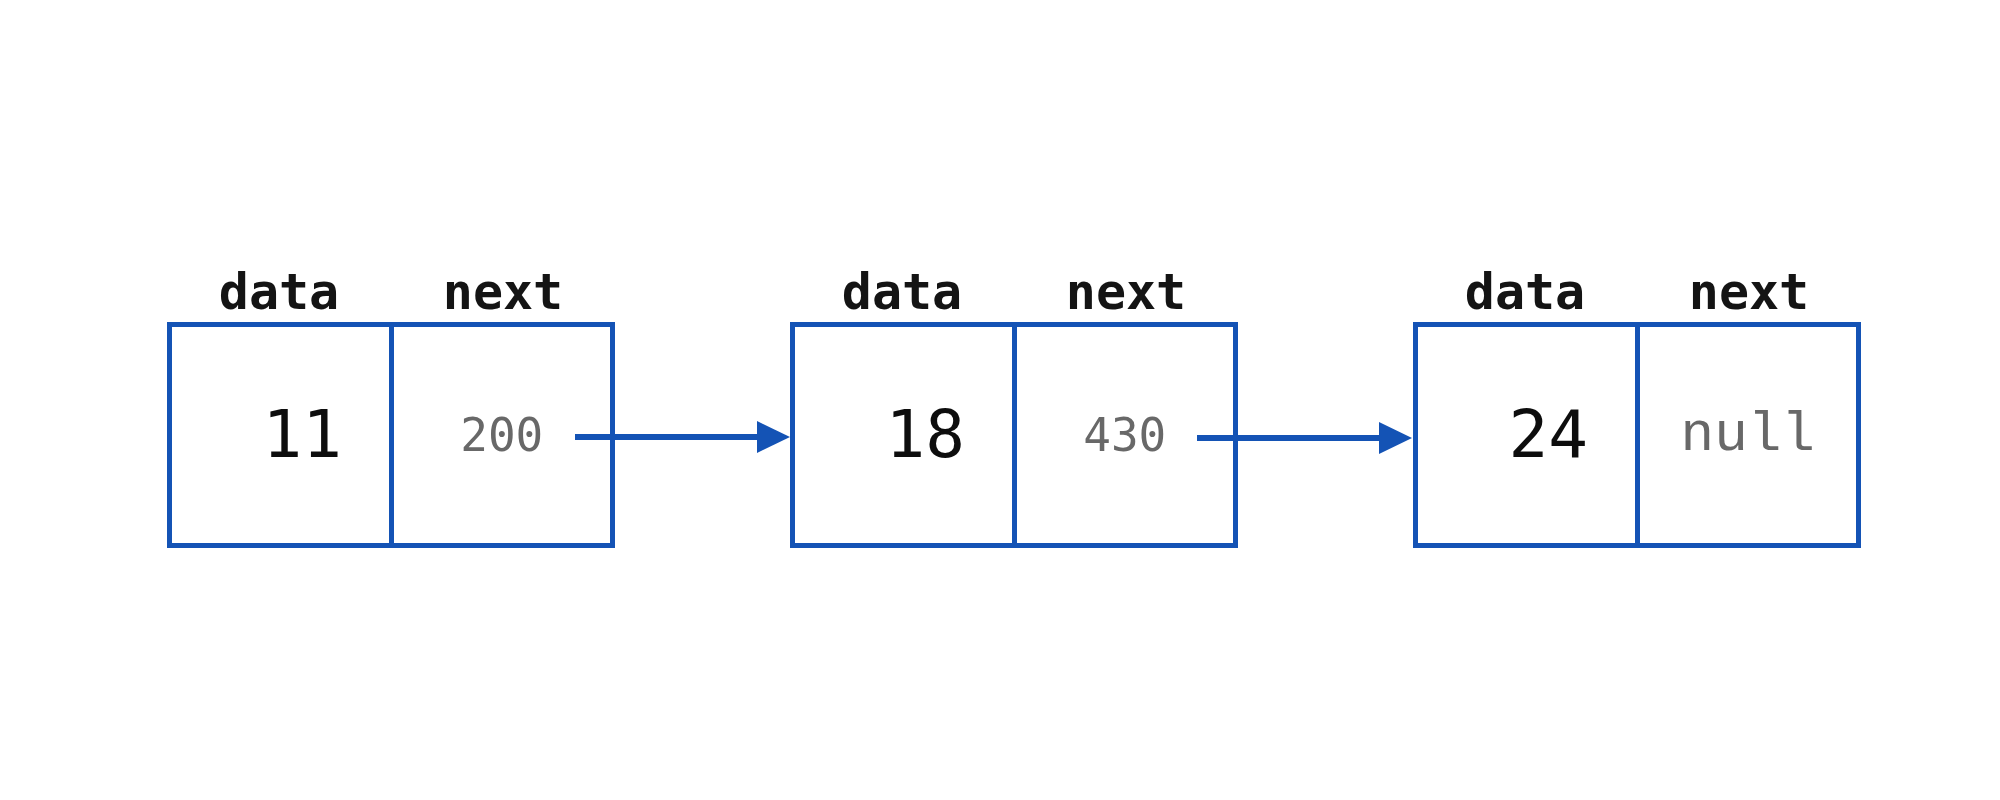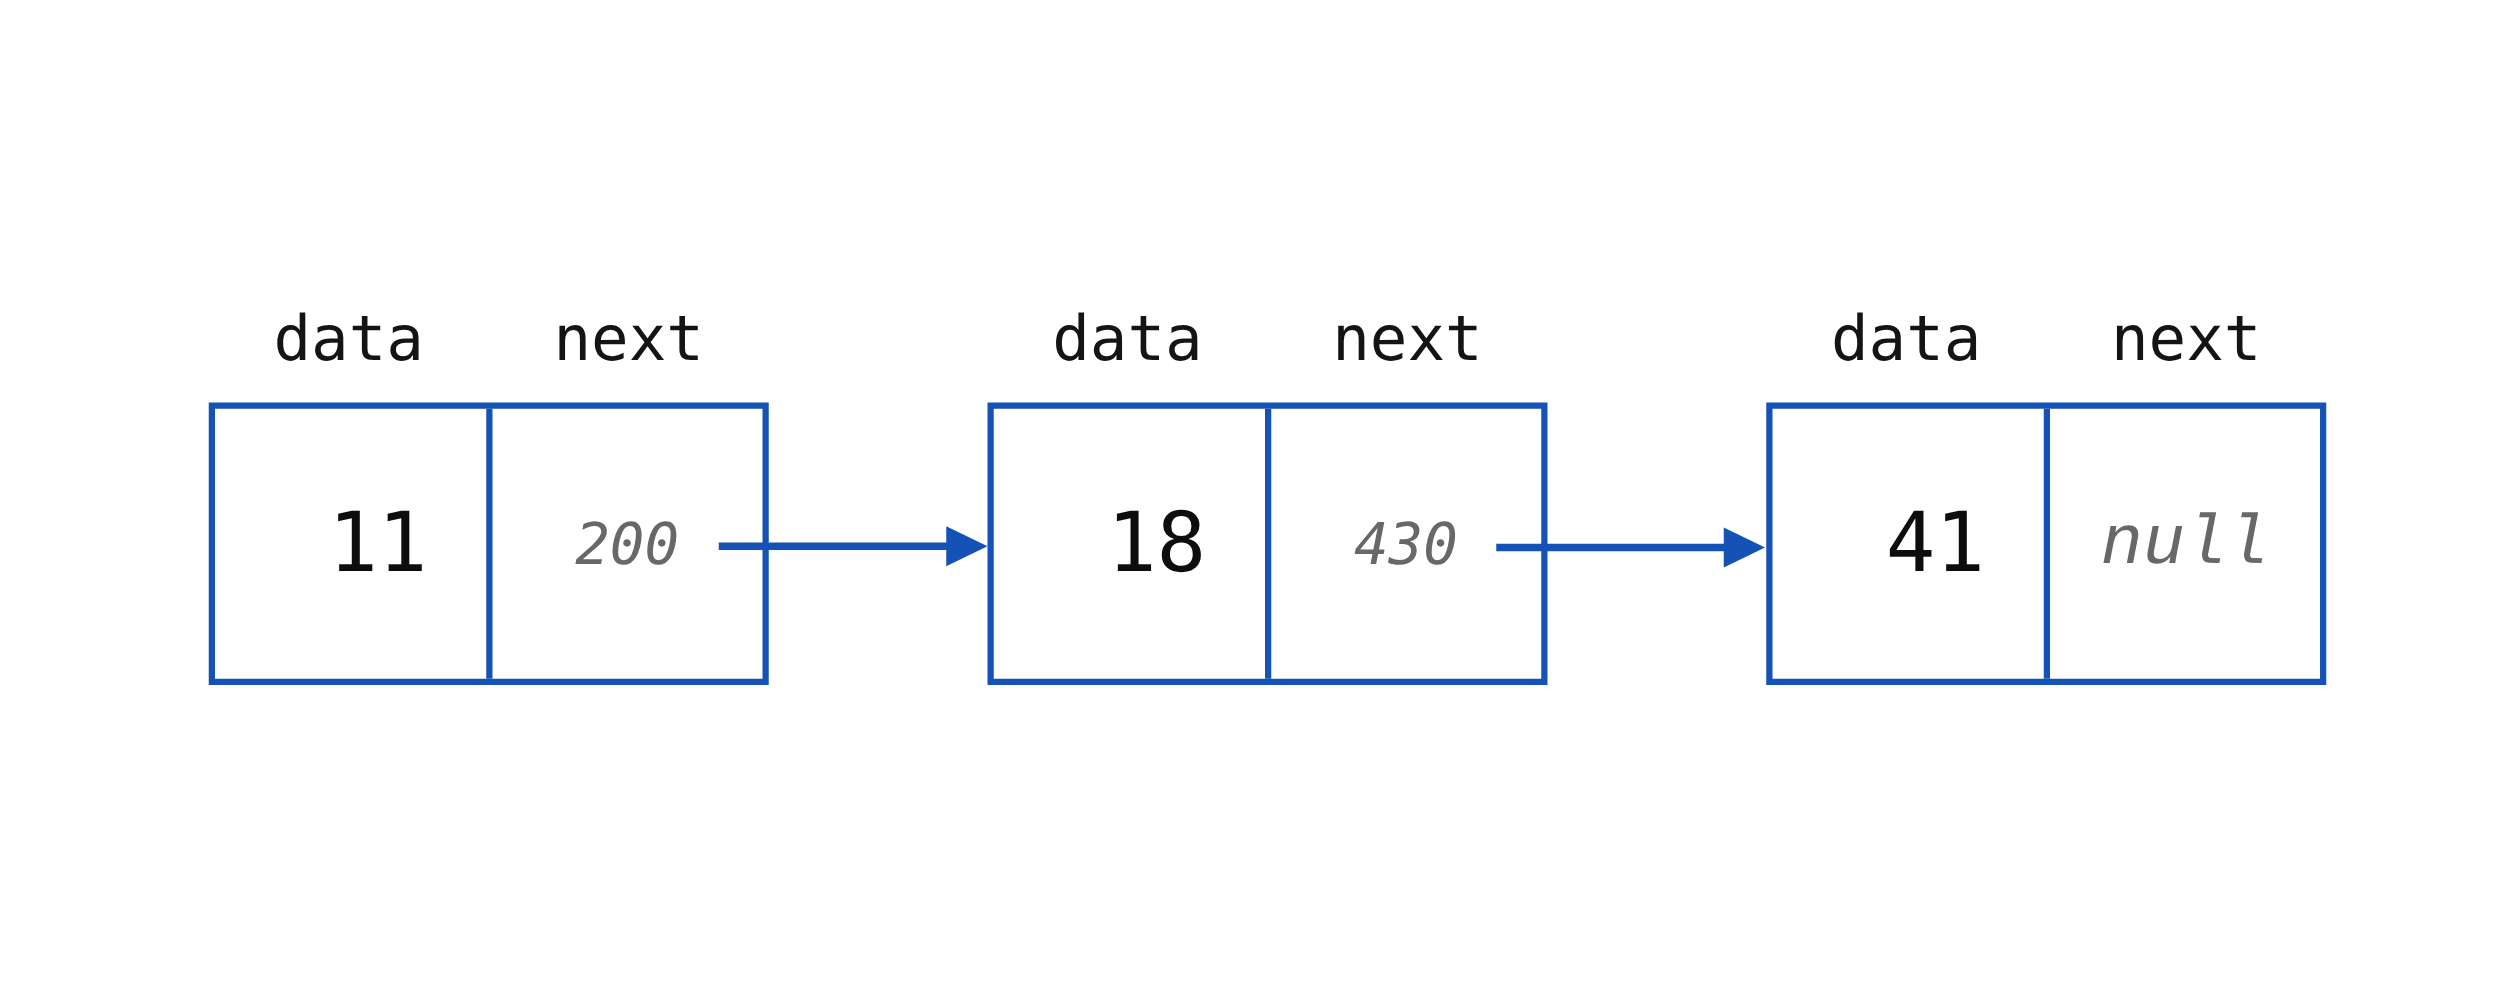--- a/index.html
+++ b/index.html
@@ -22,22 +22,23 @@
   }
   .node{
     position:absolute;
     top:252px;
     width:448px;
   }
   .labels{
     display:flex;
     height:70px;
     align-items:flex-end;
-    padding-bottom:26px;
+    padding-bottom:5px;
     box-sizing:border-box;
+    font-weight:bold;
   }
   .label{
     flex:1;
     text-align:center;
     font-size:50px;
     line-height:1;
     color:var(--label-black);
   }
   .box{
     display:flex;
@@ -47,21 +48,20 @@
     background:var(--bg);
   }
   .cell{
     flex:1;
     display:flex;
     align-items:center;
     justify-content:center;
   }
   .next-cell{
     border-left:5px solid var(--blue);
-    font-style:italic;
   }
   .data-value{
     font-size:66px;
     color:var(--value-black);
     line-height:1;
     margin-left:44px;
   }
   .next-value{
     font-size:46px;
     color:var(--pointer-gray);
@@ -121,21 +121,21 @@
     </div>
   </div>
 
   <div class="node" style="left:1413px;">
     <div class="labels">
       <div class="label">data</div>
       <div class="label">next</div>
     </div>
     <div class="box">
       <div class="cell data-cell">
-        <span class="data-value">41</span>
+        <span class="data-value">24</span>
       </div>
       <div class="cell next-cell">
         <span class="next-value null-style">null</span>
       </div>
     </div>
   </div>
 
   <svg class="arrows" viewBox="0 0 2000 800">
     <g>
       <line x1="575" y1="437" x2="760" y2="437"></line>

